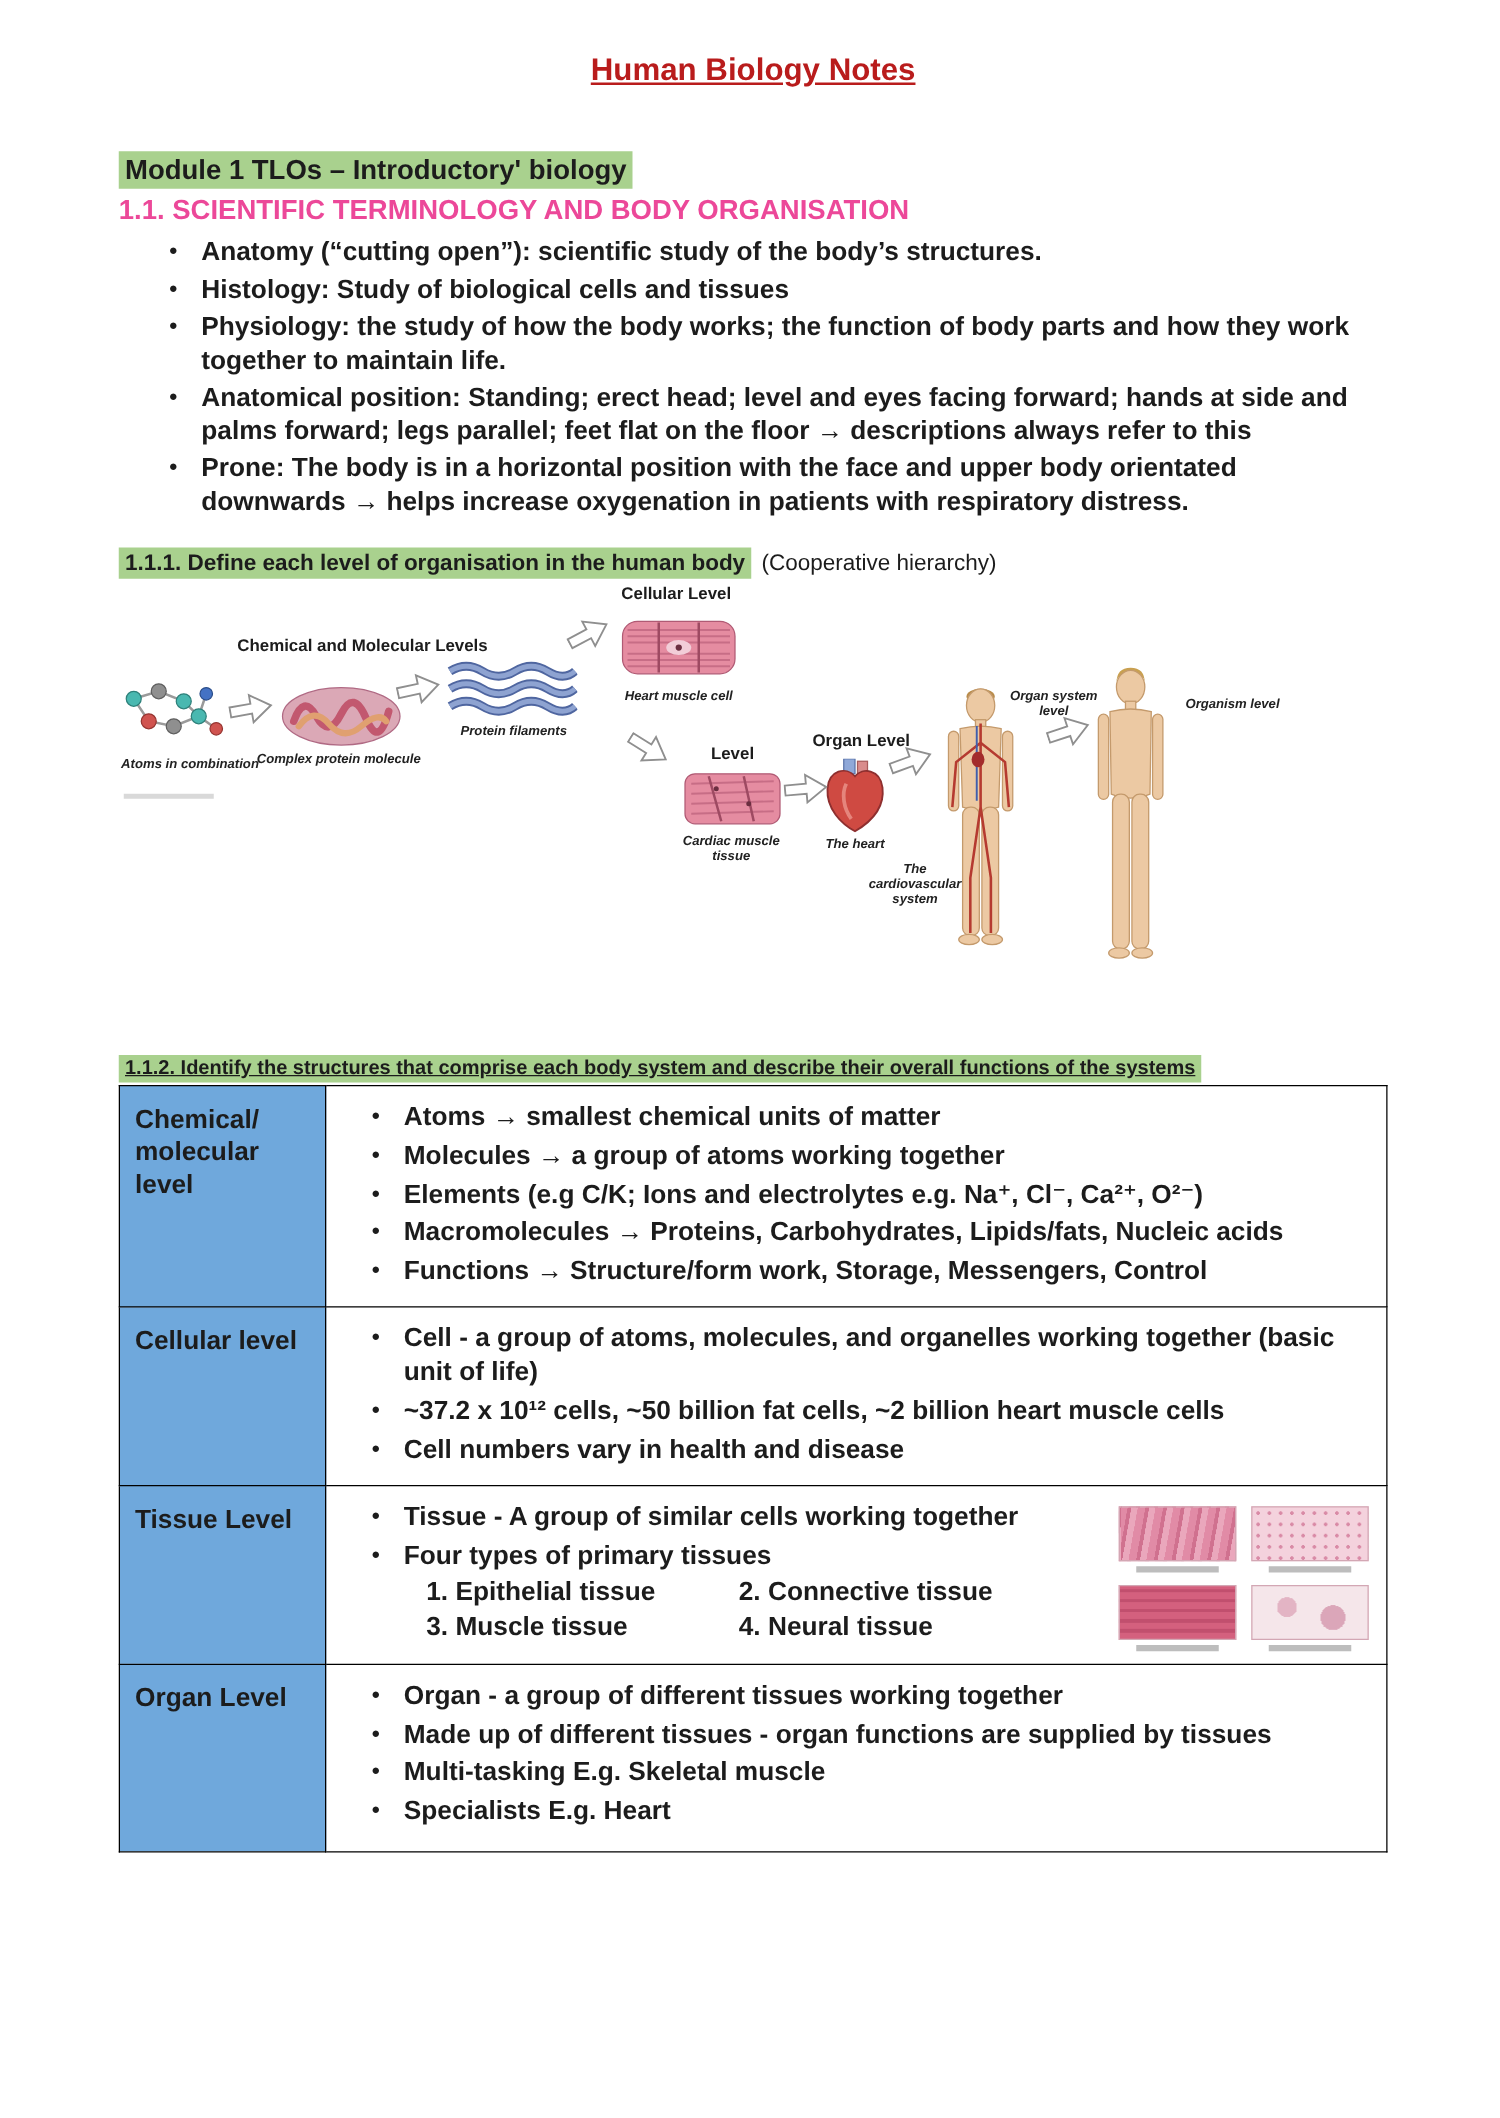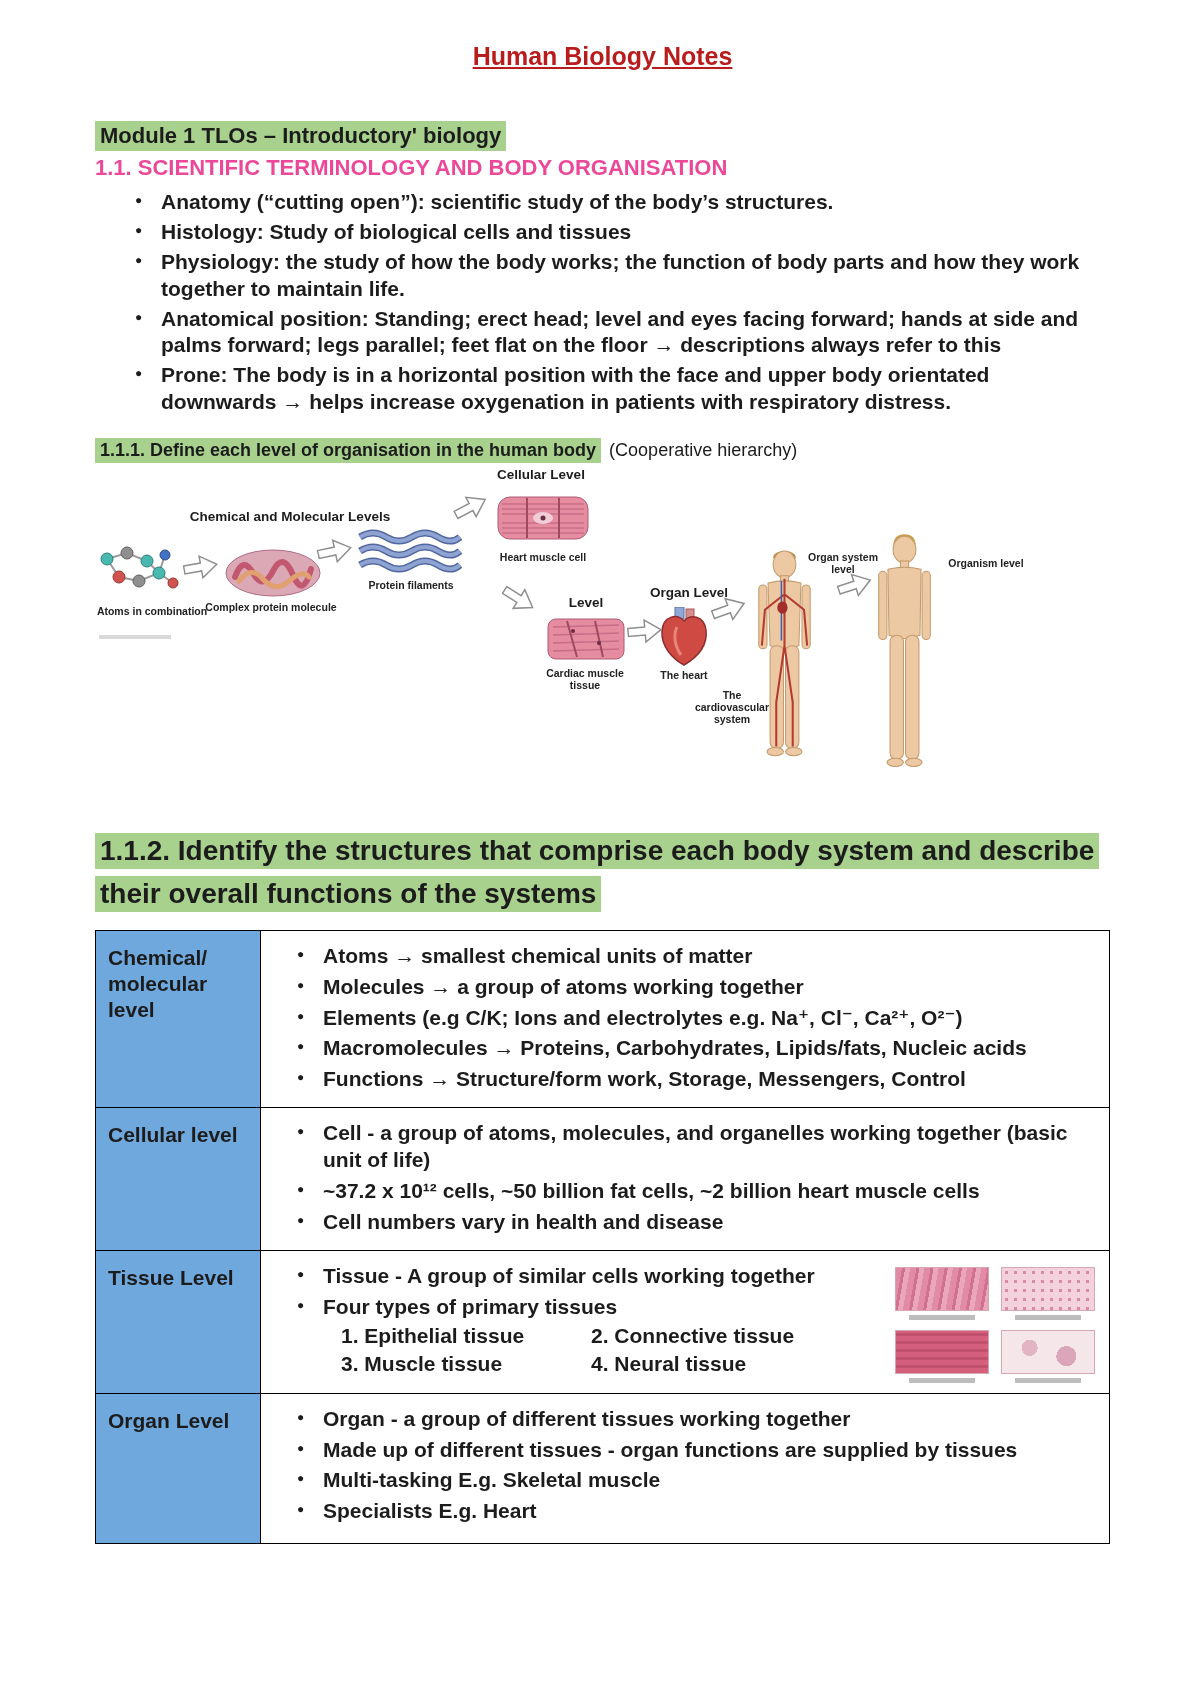--- a/index.html
+++ b/index.html
@@ -52,29 +52,29 @@
     position:absolute; left:2px; top:4px;
     font-size:12px;
   }
 
   .h111 { margin-top:24px; font-size:18px; }
   .h111 .suffix { font-weight:400; margin-left:8px; }
 
   
   .diagram { position:relative; height:362px; margin-top:6px; }
   .dlabel { position:absolute; font-weight:700; font-size:13.5px; text-align:center; line-height:1.15; }
-  .dcap   { position:absolute; font-weight:700; font-size:10.5px; text-align:center; line-height:1.15; color:#222; }
+  .dcap   { position:absolute; font-weight:700; font-size:10.5px; text-align:center; line-height:1.15; color:#222;font-style:italic; }
   .dart   { position:absolute; }
   .fineprint { position:absolute; height:4px; background:#d9d9d9; }
 
   
-  .h112 { font-size:28px; line-height:1.55; }
+  .h112 { margin-top:14px; font-size:16px; line-height:1.55;text-decoration:underline; }
 
   
-  table.org { border-collapse:collapse; width:100%; margin-top:14px; }
+  table.org { border-collapse:collapse; width:100%; }
   table.org td { border:1.6px solid #000; vertical-align:top; }
   td.cell-label {
     width:165px;
     background:#6FA8DC;
     font-size:21px;
     font-weight:700;
     padding:14px 10px 10px 12px;
     line-height:1.25;
   }
   td.cell-content { padding:10px 12px 10px 16px; }

